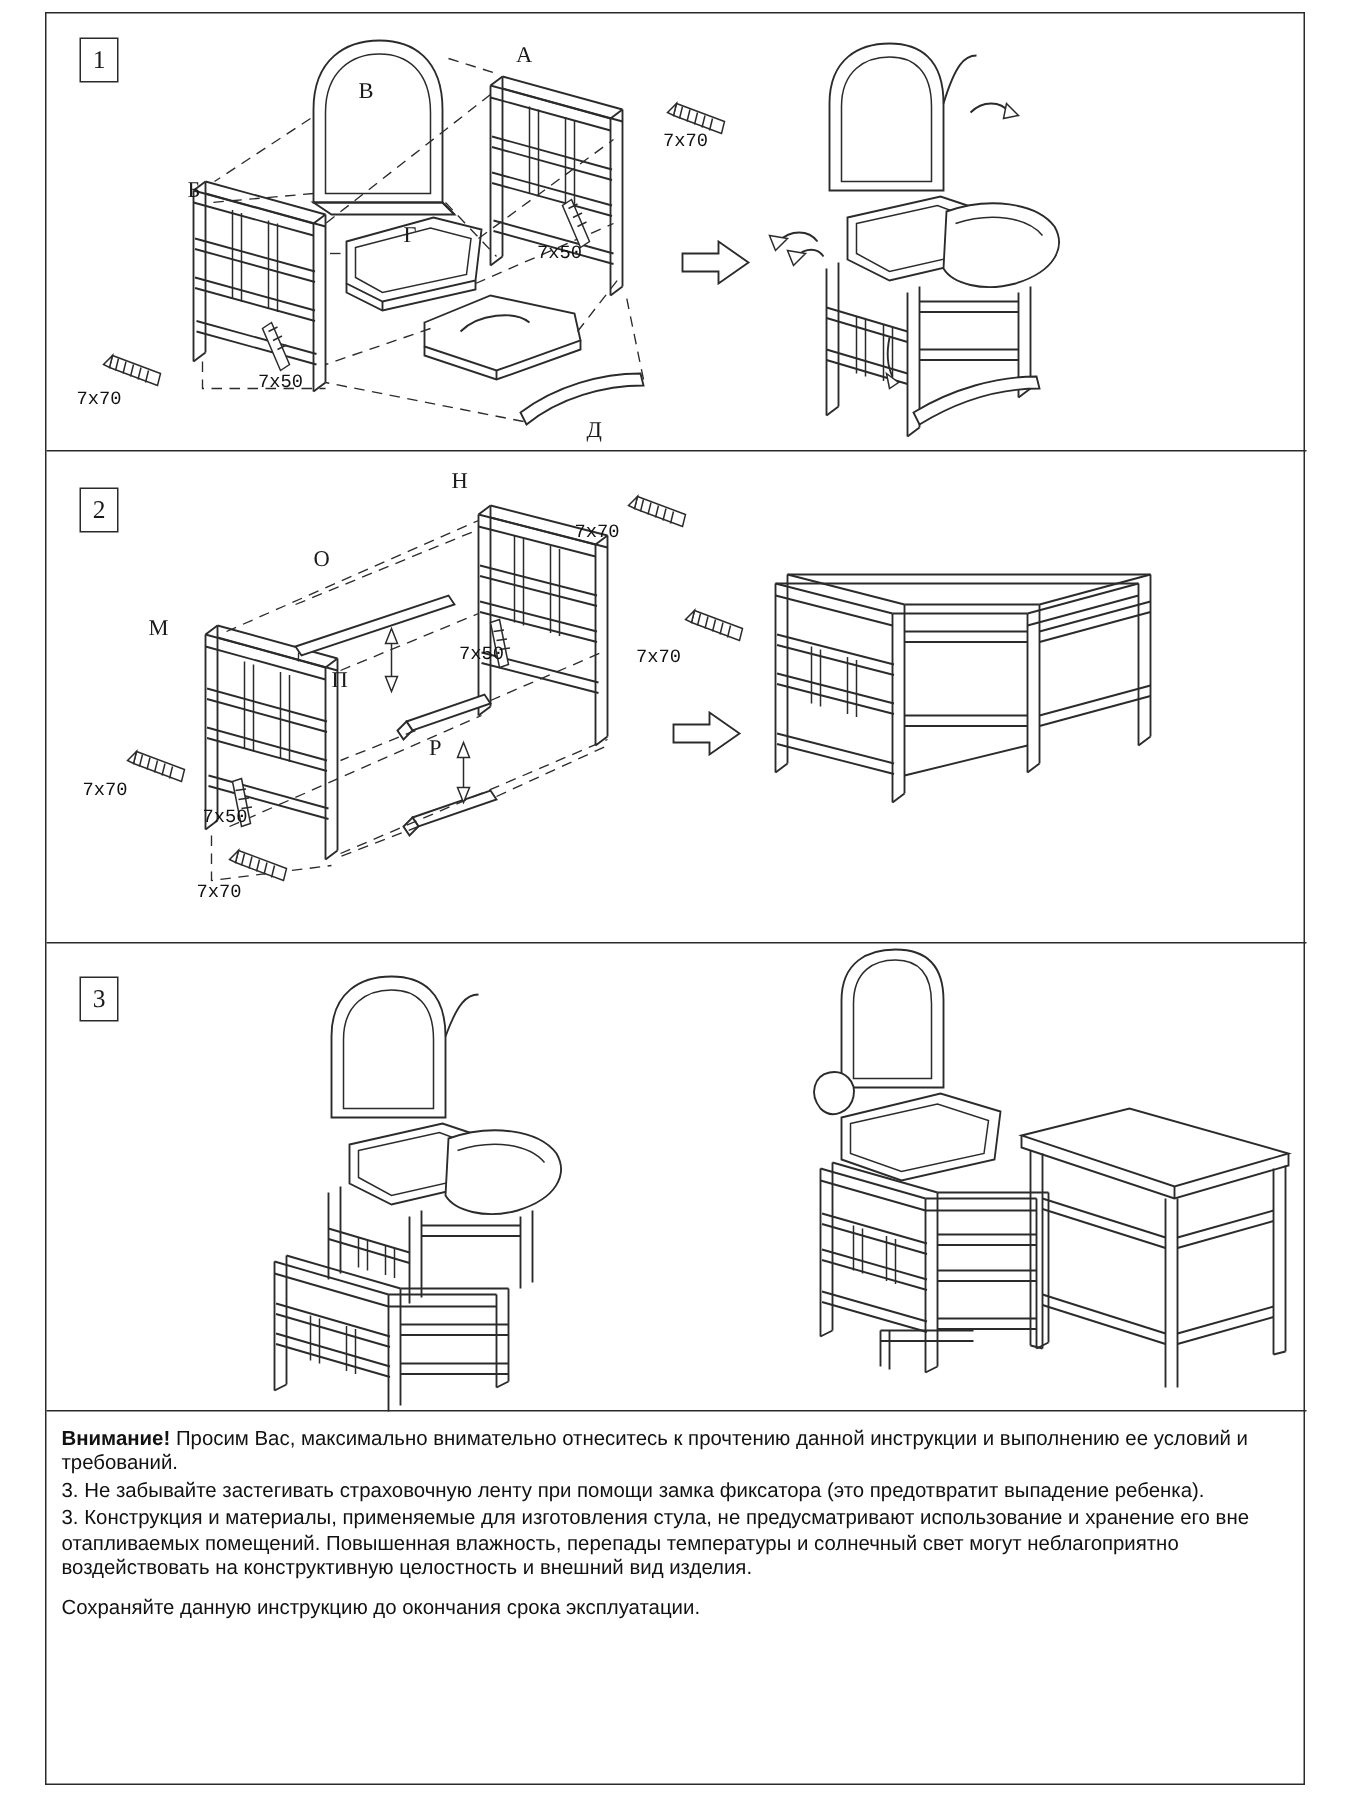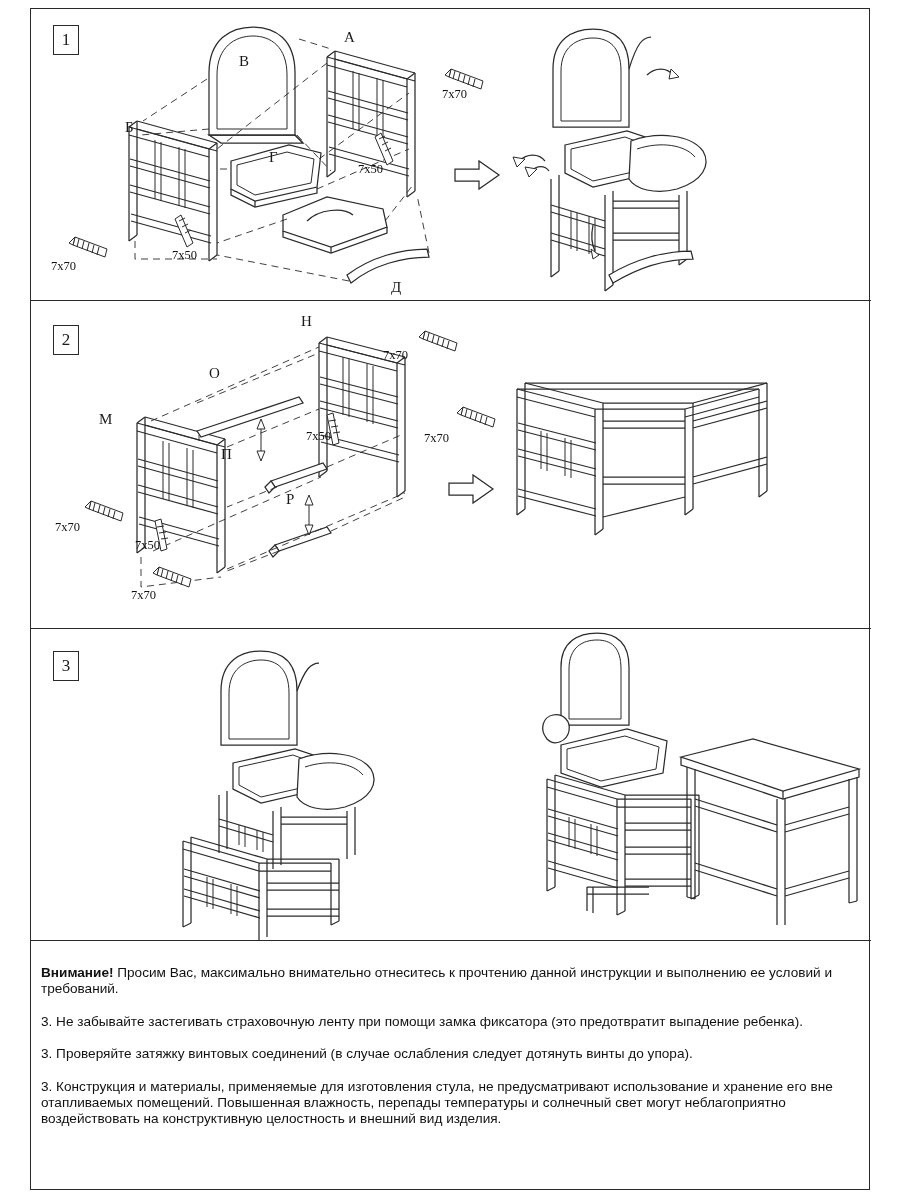--- a/index.html
+++ b/index.html
@@ -48,34 +48,34 @@
   .dash { stroke:#2b2b2b; stroke-width:0.9; fill:none; stroke-dasharray:7 5; }
   .lbl {
     position:absolute;
     font-family:"Liberation Serif", serif;
     font-size:15px;
     color:#1a1a1a;
     white-space:nowrap;
   }
   .screwlbl {
     position:absolute;
-    font-family:Liberation Serif, serif;
+    font-family:Liberation Mono, monospace;
     font-size:12.5px;
     color:#111;
     white-space:nowrap;
   }
   .notes-text {
     position:absolute;
     left:10px; top:8px;
     width:822px;
     font-size:13.6px;
     line-height:16.4px;
     color:#111;
   }
-  .notes-text p { margin:16px 0 0 0; }
+  .notes-text p { margin:2px 0 0 0; }
   .notes-text p.gap { margin-top:11px; }
   .bold { font-weight:bold; }
 </style>
 </head>
 <body>
 
 <div class="sheet">
 
   <div class="step" id="step1">
     <div class="step-badge">1</div>
@@ -565,18 +565,18 @@
         <path class="ln" d="M754 260 L818 242"></path>
         <path class="ln" d="M754 267 L818 249"></path>
       </g>
     </svg>
   </div>
 
   <div id="notes">
     <div class="notes-text">
       <p><span class="bold">Внимание!</span><span> Просим Вас, максимально внимательно отнеситесь к прочтению данной инструкции и выполнению ее условий и требований.</span></p>
       <p>3. Не забывайте застегивать страховочную ленту при помощи замка фиксатора (это предотвратит выпадение ребенка).</p>
-      <p>3. Проверяйте затяжку винтовых соединений (в случае ослабления следует дотянуть винты до упора).</p>
       <p>3. Конструкция и материалы, применяемые для изготовления стула, не предусматривают использование и хранение его вне отапливаемых помещений. Повышенная влажность, перепады температуры и солнечный свет могут неблагоприятно воздействовать на конструктивную целостность и внешний вид изделия.</p>
+      <p class="gap">Сохраняйте данную инструкцию до окончания срока эксплуатации.</p>
     </div>
   </div>
 
 </div>
 
 </body></html>

